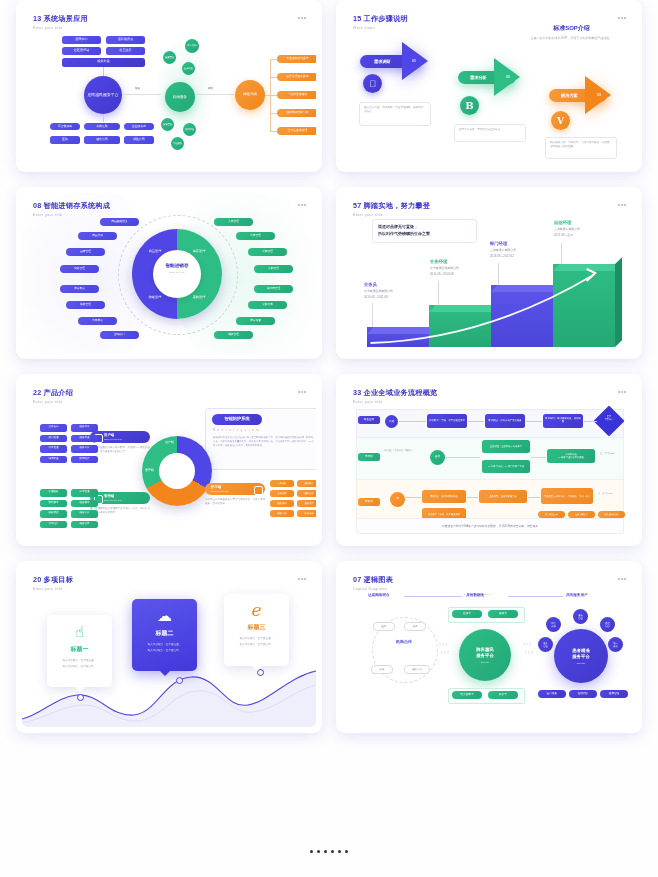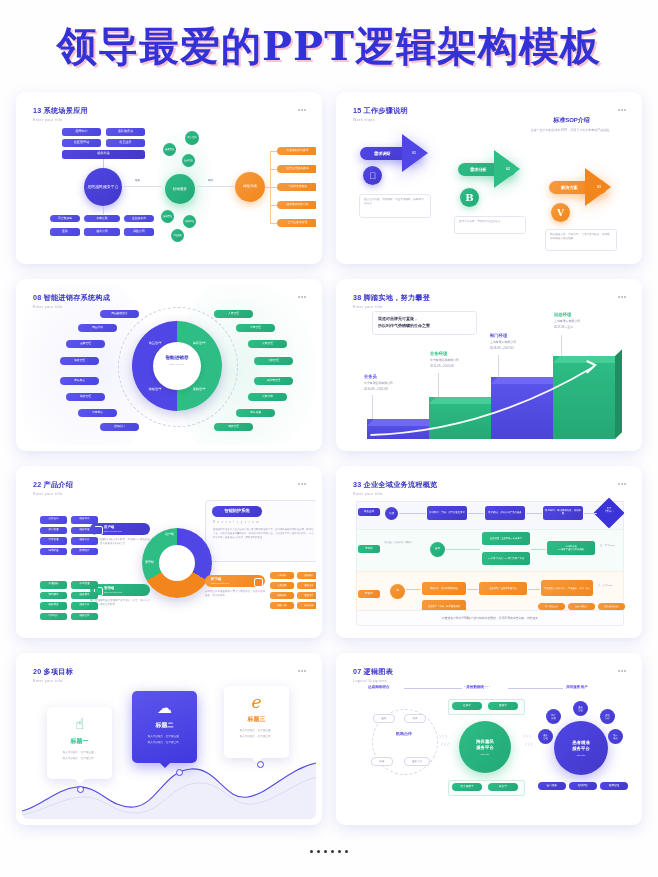--- a/index.html
+++ b/index.html
@@ -83,23 +83,20 @@
   .node{position:absolute;width:5px;height:5px;border-radius:50%;background:#fff;border:1.2px solid #4f46e5;}
 
   .footdots{position:absolute;left:0;right:0;bottom:24px;display:flex;justify-content:center;gap:4px;}
   .footdots i{width:3px;height:3px;background:#333;border-radius:50%;display:block;}
 </style>
 </head>
 <body>
 
 <div class="page">
 
-  <div class="hero">
-    <div class="hero-title">领导最爱的PPT逻辑架构模板</div>
-  </div>
 
   <div class="grid">
 
     <div class="card">
       <div class="card-inner">
         <div class="ttl">
           <div class="t1">13 系统场景应用</div>
           <div class="t2">Enter your title</div>
         </div>
         <div class="dots3">
@@ -251,21 +248,21 @@
         <div class="bx green pill" style="left:232px;top:92px;width:39px;height:7.5px;font-size:2.7px;">供应商管理</div>
         <div class="bx green pill" style="left:226px;top:108px;width:39px;height:7.5px;font-size:2.7px;">采购订单</div>
         <div class="bx green pill" style="left:214px;top:124px;width:39px;height:7.5px;font-size:2.7px;">库存预警</div>
         <div class="bx green pill" style="left:192px;top:138px;width:39px;height:7.5px;font-size:2.7px;">调拨管理</div>
       </div>
     </div>
 
     <div class="card">
       <div class="card-inner">
         <div class="ttl">
-          <div class="t1">38 脚踏实地，努力攀登</div>
+          <div class="t1">57 脚踏实地，努力攀登</div>
           <div class="t2">Enter your title</div>
         </div>
         <div class="dots3">
             <i></i>
             <i></i>
             <i></i>
           </div>
 
         <div style="position:absolute;left:30px;top:26px;width:105px;border:.5px solid #e7e7f3;border-radius:3px;background:#fff;padding:4px 5px;box-sizing:border-box;">
           <div style="font-size:4px;color:#3a3a56;font-weight:bold;line-height:1.7;">渠道对品牌无可置疑，</div>

